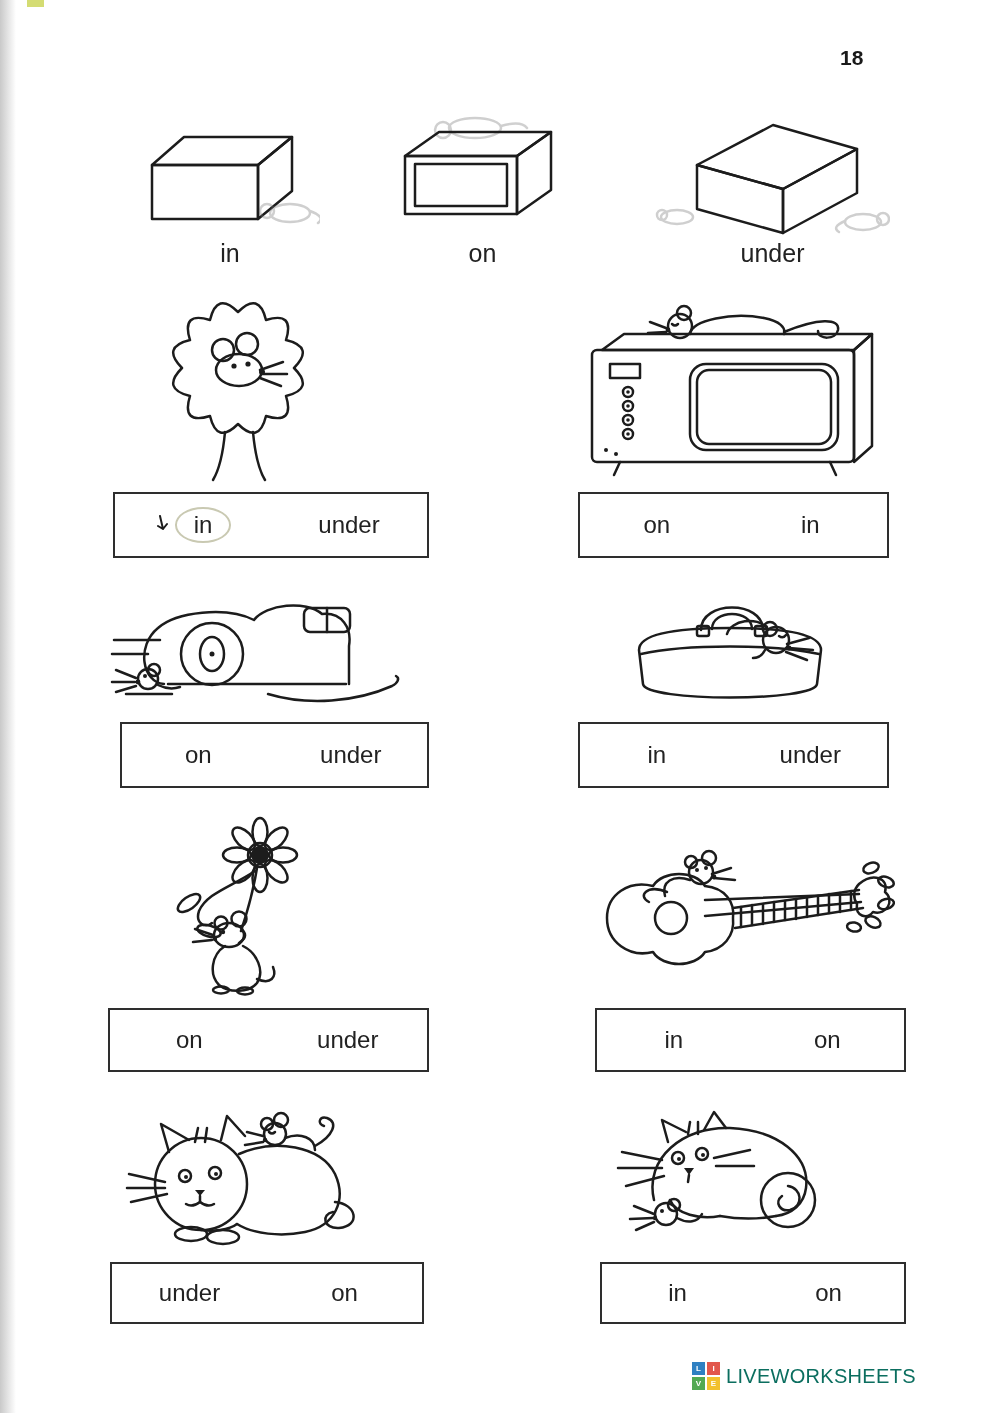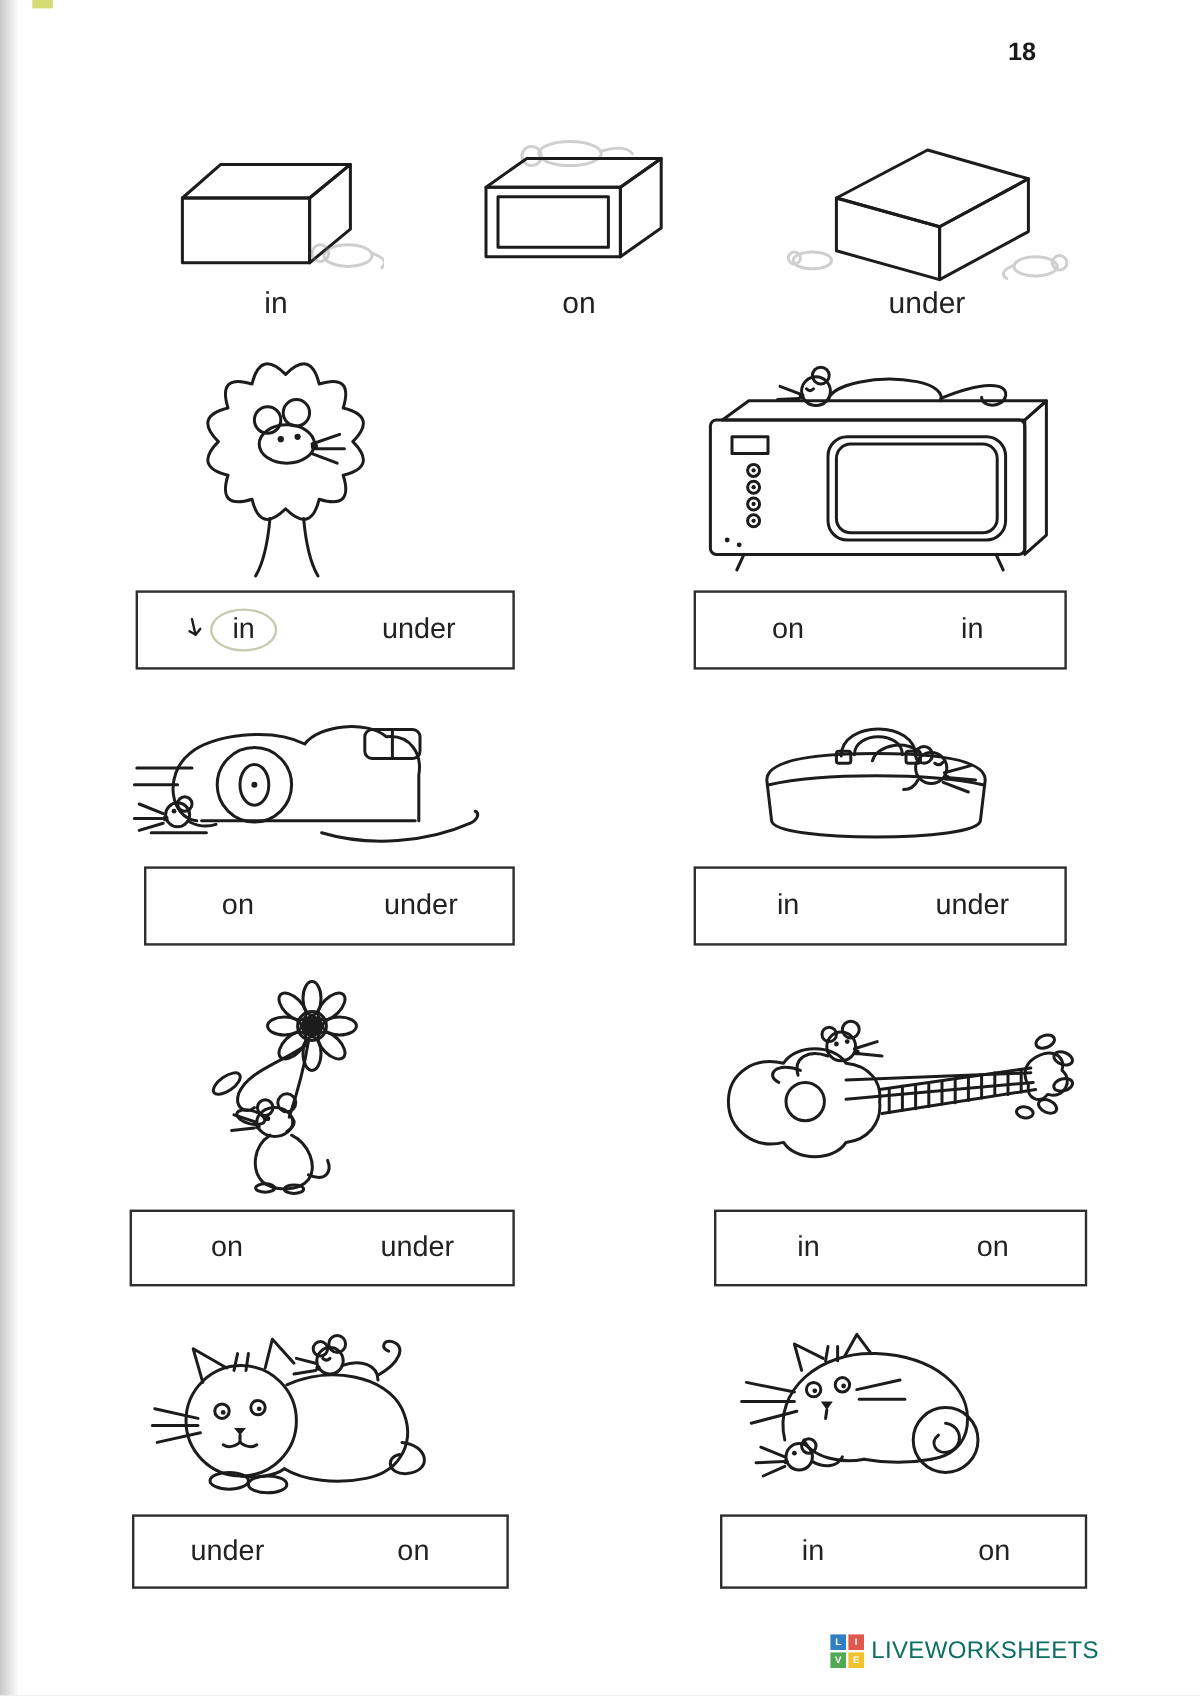--- a/index.html
+++ b/index.html
@@ -1,21 +1,21 @@
 <!DOCTYPE html>
 <html><head>
 <meta charset="utf-8">
 <style>
   html,body{margin:0;padding:0;background:#e8e8e8;}
   .page{position:relative;width:1000px;height:1413px;background:#ffffff;margin:0 auto;
         font-family:"Liberation Sans",sans-serif;color:#1a1a1a;overflow:hidden;}
   .scan-edge{position:absolute;left:0;top:0;width:16px;height:100%;
              background:linear-gradient(to right,rgba(60,60,60,.28),rgba(60,60,60,0));}
   .corner-mark{position:absolute;left:27px;top:0;width:17px;height:7px;background:#ccd65a;opacity:.85;}
-  .page-number{position:absolute;left:840px;top:32px;font-size:21px;font-weight:700;}
+  .page-number{position:absolute;left:840px;top:46px;font-size:21px;font-weight:700;}
   .legend-label{position:absolute;font-size:25px;text-align:center;color:#222;}
   .illus{position:absolute;}
   .illus svg path,.illus svg circle,.illus svg ellipse,.illus svg line,
   .illus svg rect,.illus svg polygon,.illus svg polyline{
     fill:none;stroke:#1c1c1c;stroke-width:2.5;stroke-linecap:round;stroke-linejoin:round;}
   .illus svg .fill{fill:#1c1c1c;stroke:none;}
   .illus svg g.faint{opacity:.35;}
   .illus svg g.faint *{stroke:#777;}
   .answer-box{position:absolute;border:2px solid #2e2e2e;background:#fff;
               display:flex;align-items:center;font-size:24px;color:#222;}

